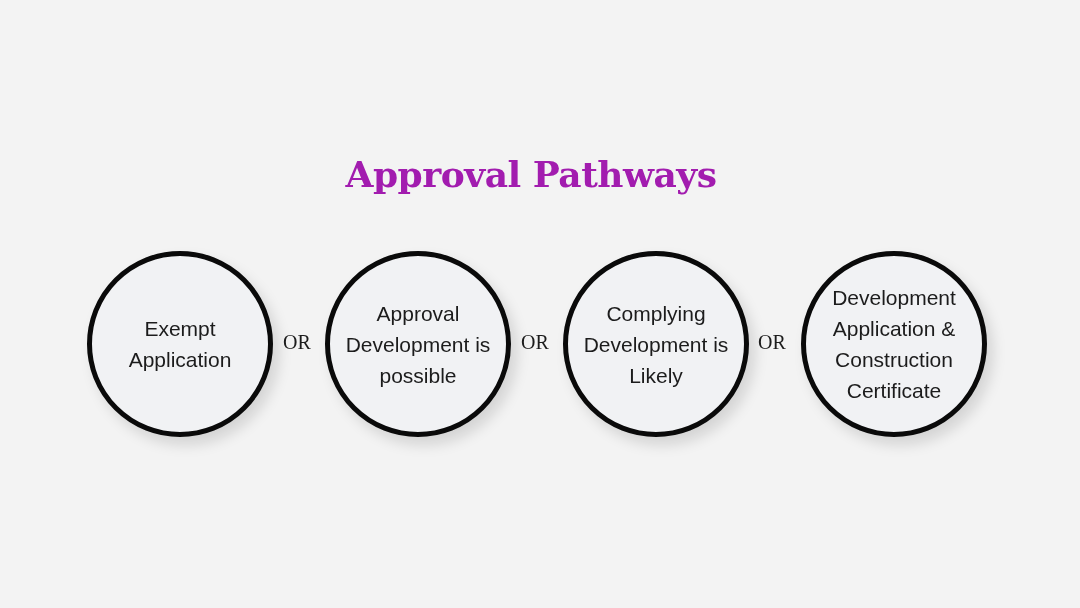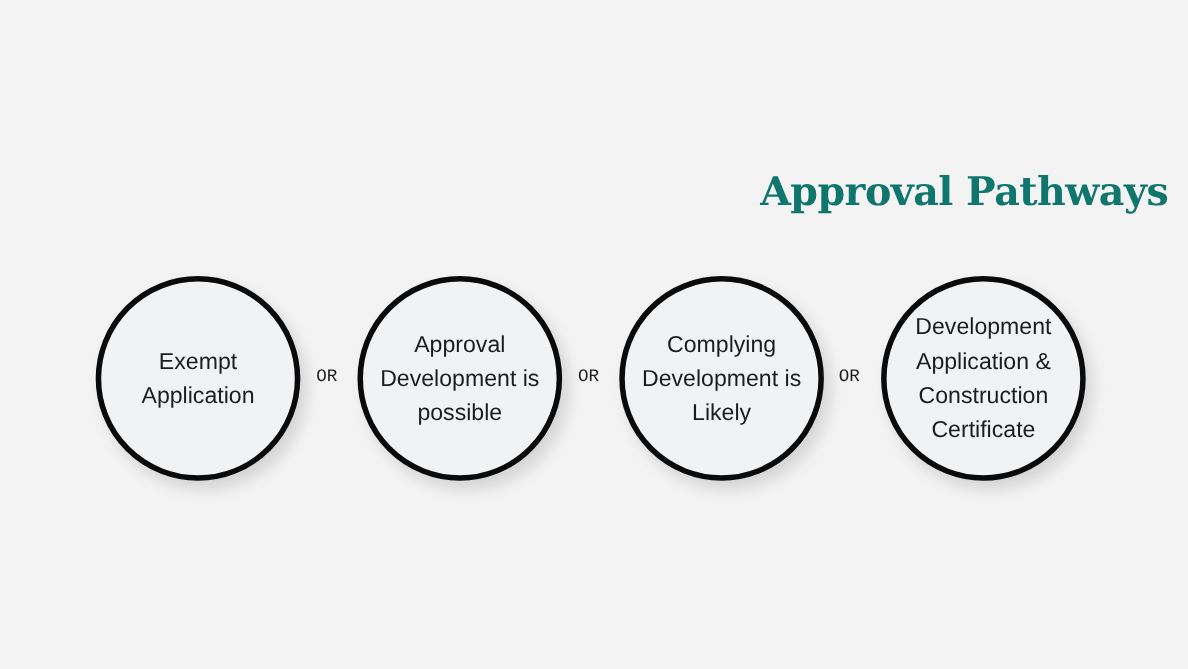--- a/index.html
+++ b/index.html
@@ -12,26 +12,26 @@
       background: #f3f3f3;
       position: relative;
       overflow: hidden;
       font-family: "Liberation Sans", "DejaVu Sans", sans-serif;
     }
     .title {
       position: absolute;
       left: 0;
       width: 1062px;
       top: 150px;
-      text-align: right;
+      text-align: center;
       font-family: "DejaVu Serif", "Liberation Serif", serif;
       font-weight: bold;
       font-size: 36px;
       letter-spacing: -0.5px;
-      color: #0f766e;
+      color: #a21caf;
       line-height: 48px;
     }
     .circle {
       position: absolute;
       top: 251px;
       width: 176px;
       height: 176px;
       border: 5px solid #0a0a0a;
       border-radius: 50%;
       background: #f1f2f4;
@@ -47,22 +47,22 @@
       font-size: 21px;
       line-height: 31px;
       color: #1c1c1c;
       padding: 0 6px;
     }
     .or-label {
       position: absolute;
       top: 332px;
       width: 40px;
       text-align: center;
-      font-family: Liberation Mono, monospace;
-      font-size: 16px;
+      font-family: Liberation Serif, serif;
+      font-size: 20px;
       line-height: 20px;
       color: #1c1c1c;
     }
   </style>
 </head>
 <body>
 
 <div class="title">Approval Pathways</div>
 
 <div class="circle" style="left:87px;">

